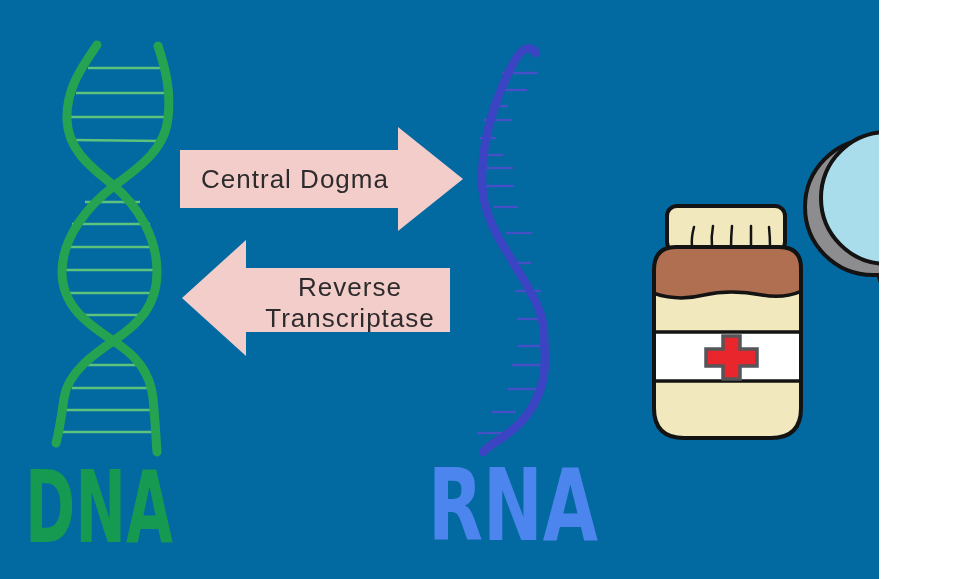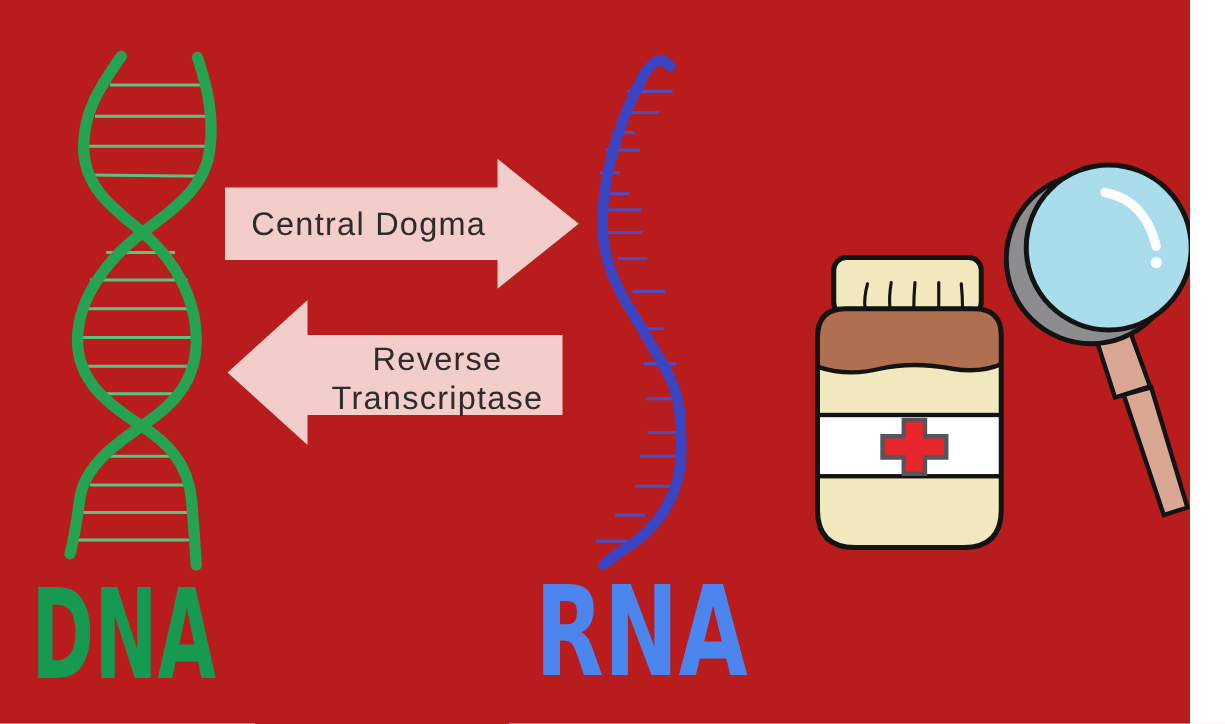--- a/index.html
+++ b/index.html
@@ -1,16 +1,16 @@
 <!DOCTYPE html>
 <html><head>
 <meta charset="utf-8">
 <style>
   html,body{margin:0;padding:0;background:#ffffff;}
-  .canvas{position:relative;width:952px;height:579px;background:#b91c1c;overflow:hidden;
+  .canvas{position:relative;width:879px;height:579px;background:#0369a1;overflow:hidden;
           font-family:"Liberation Sans", sans-serif;}
   svg{display:block;}
   .arrow-text{font-family:"Liberation Sans", sans-serif;letter-spacing:1px;}
   .big-label{font-family:"DejaVu Sans", sans-serif;font-weight:bold;}
 </style>
 </head>
 <body>
 
 <div class="canvas">
 <svg width="980" height="579" viewBox="0 0 980 579">

